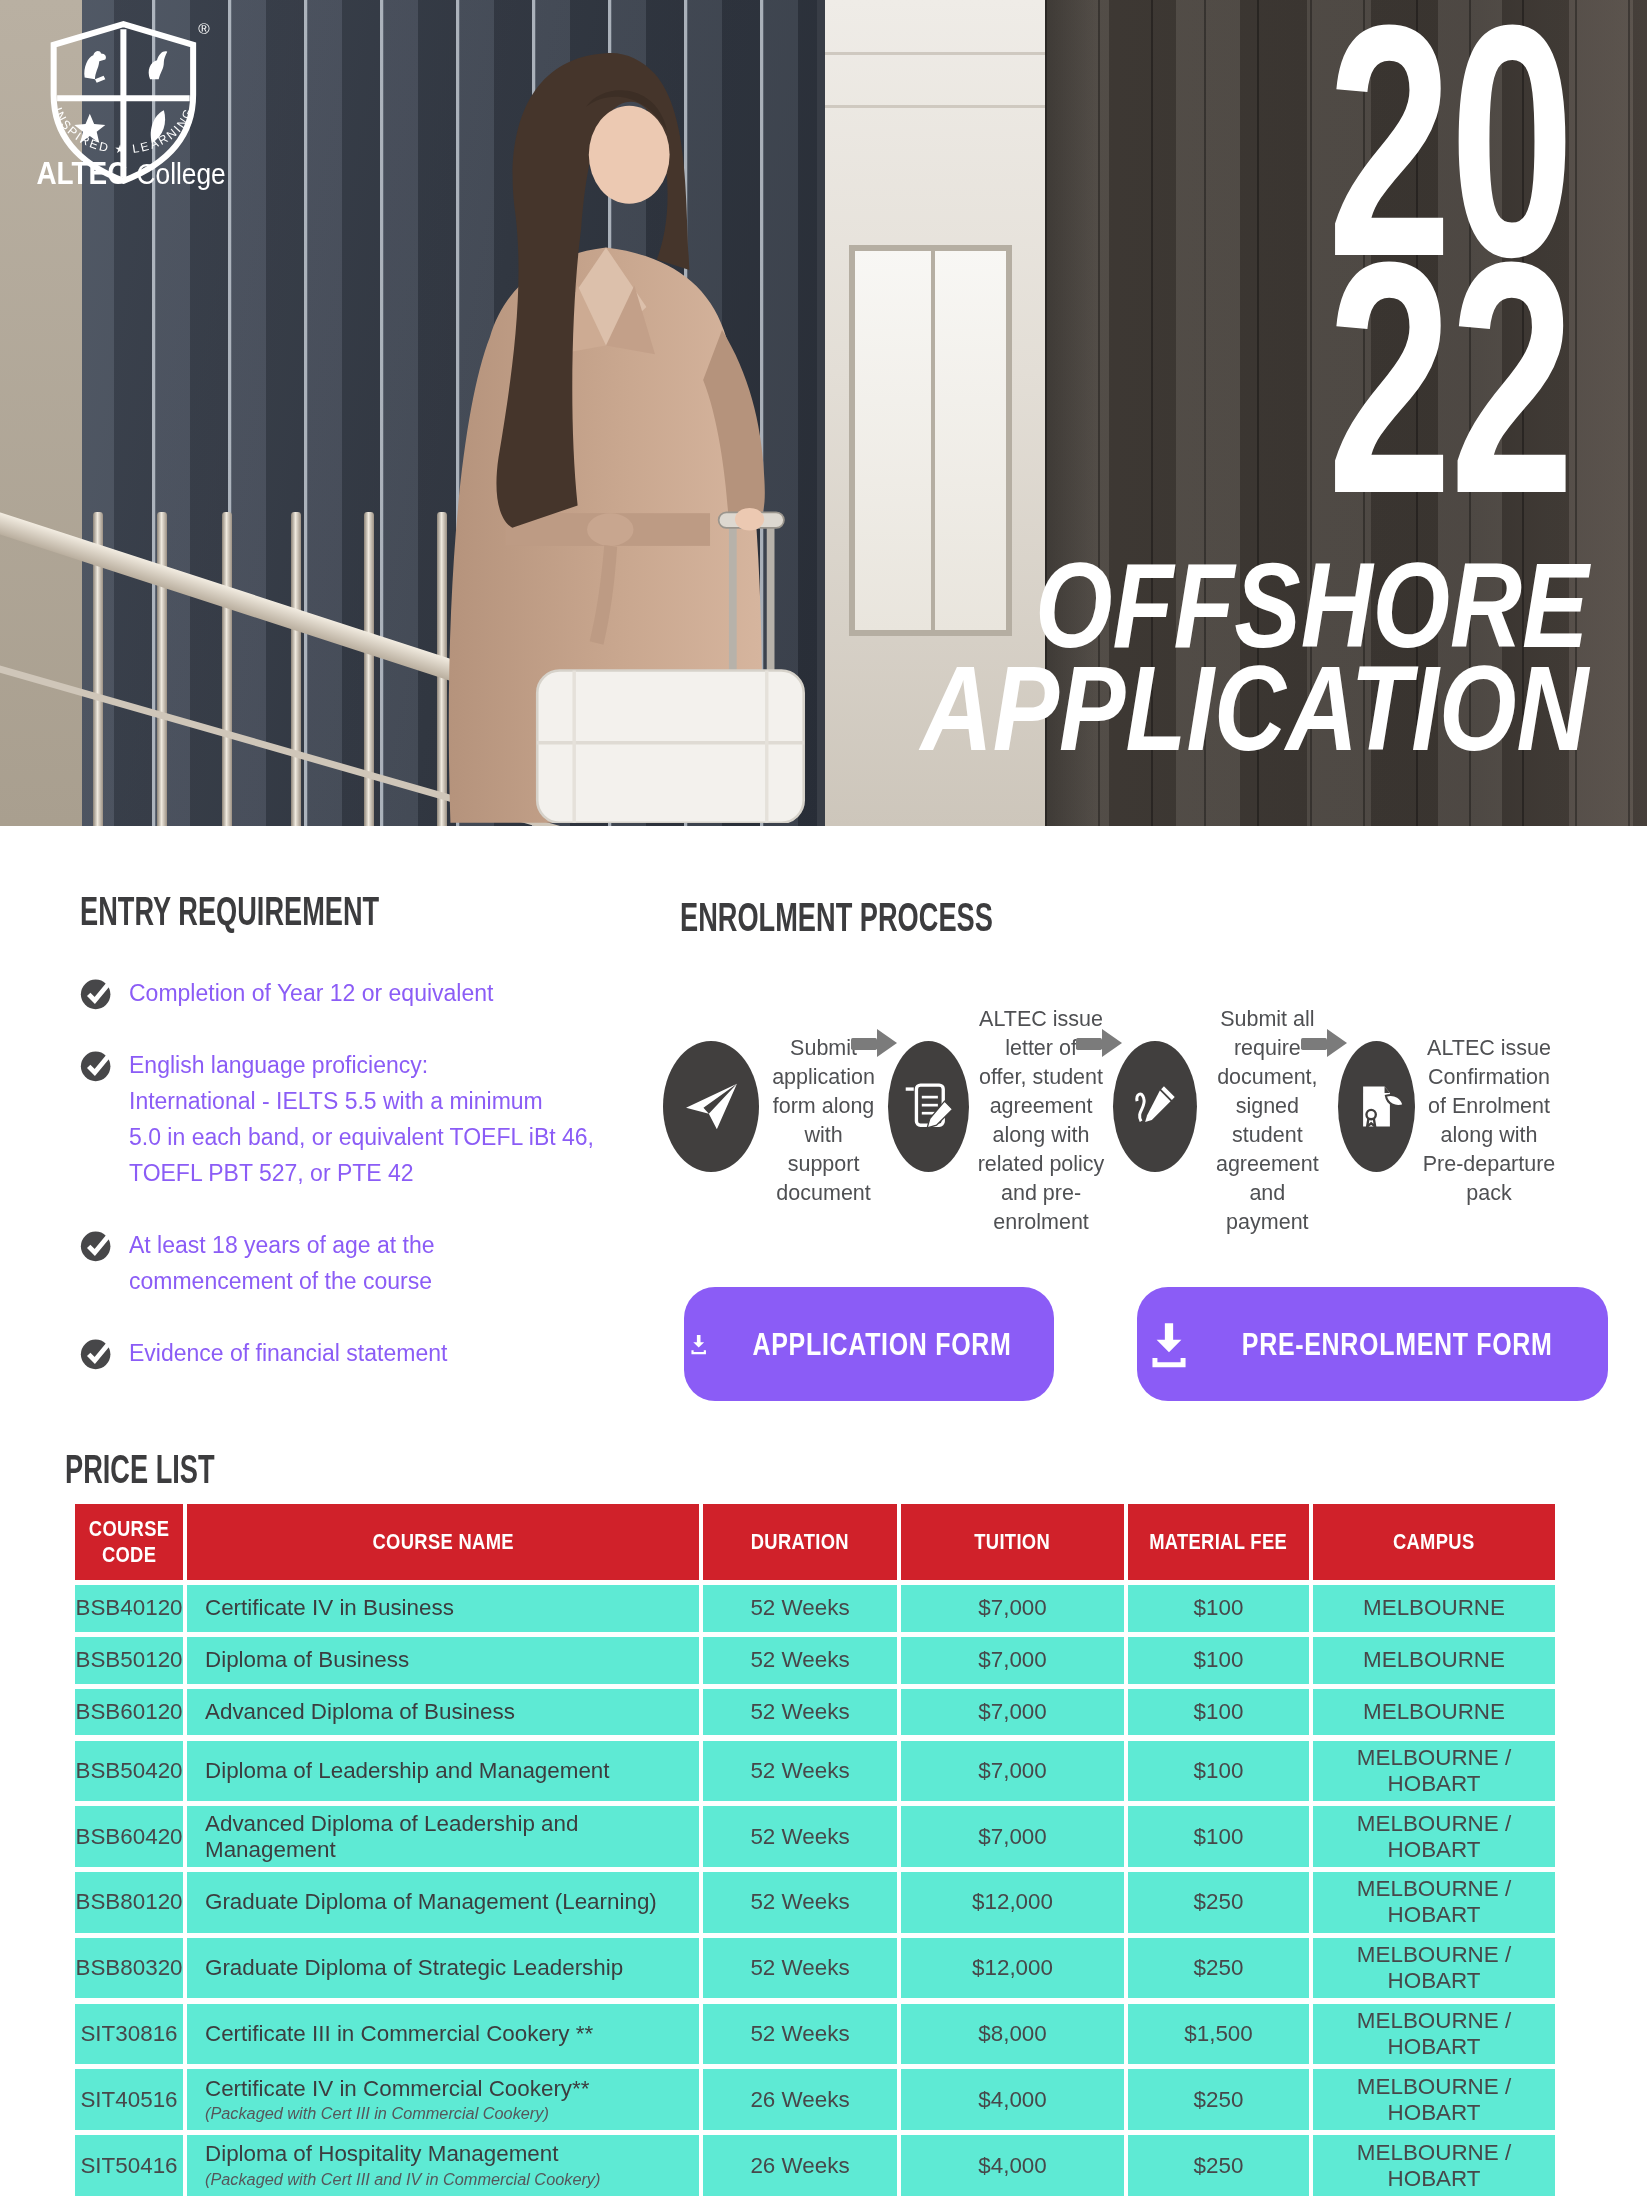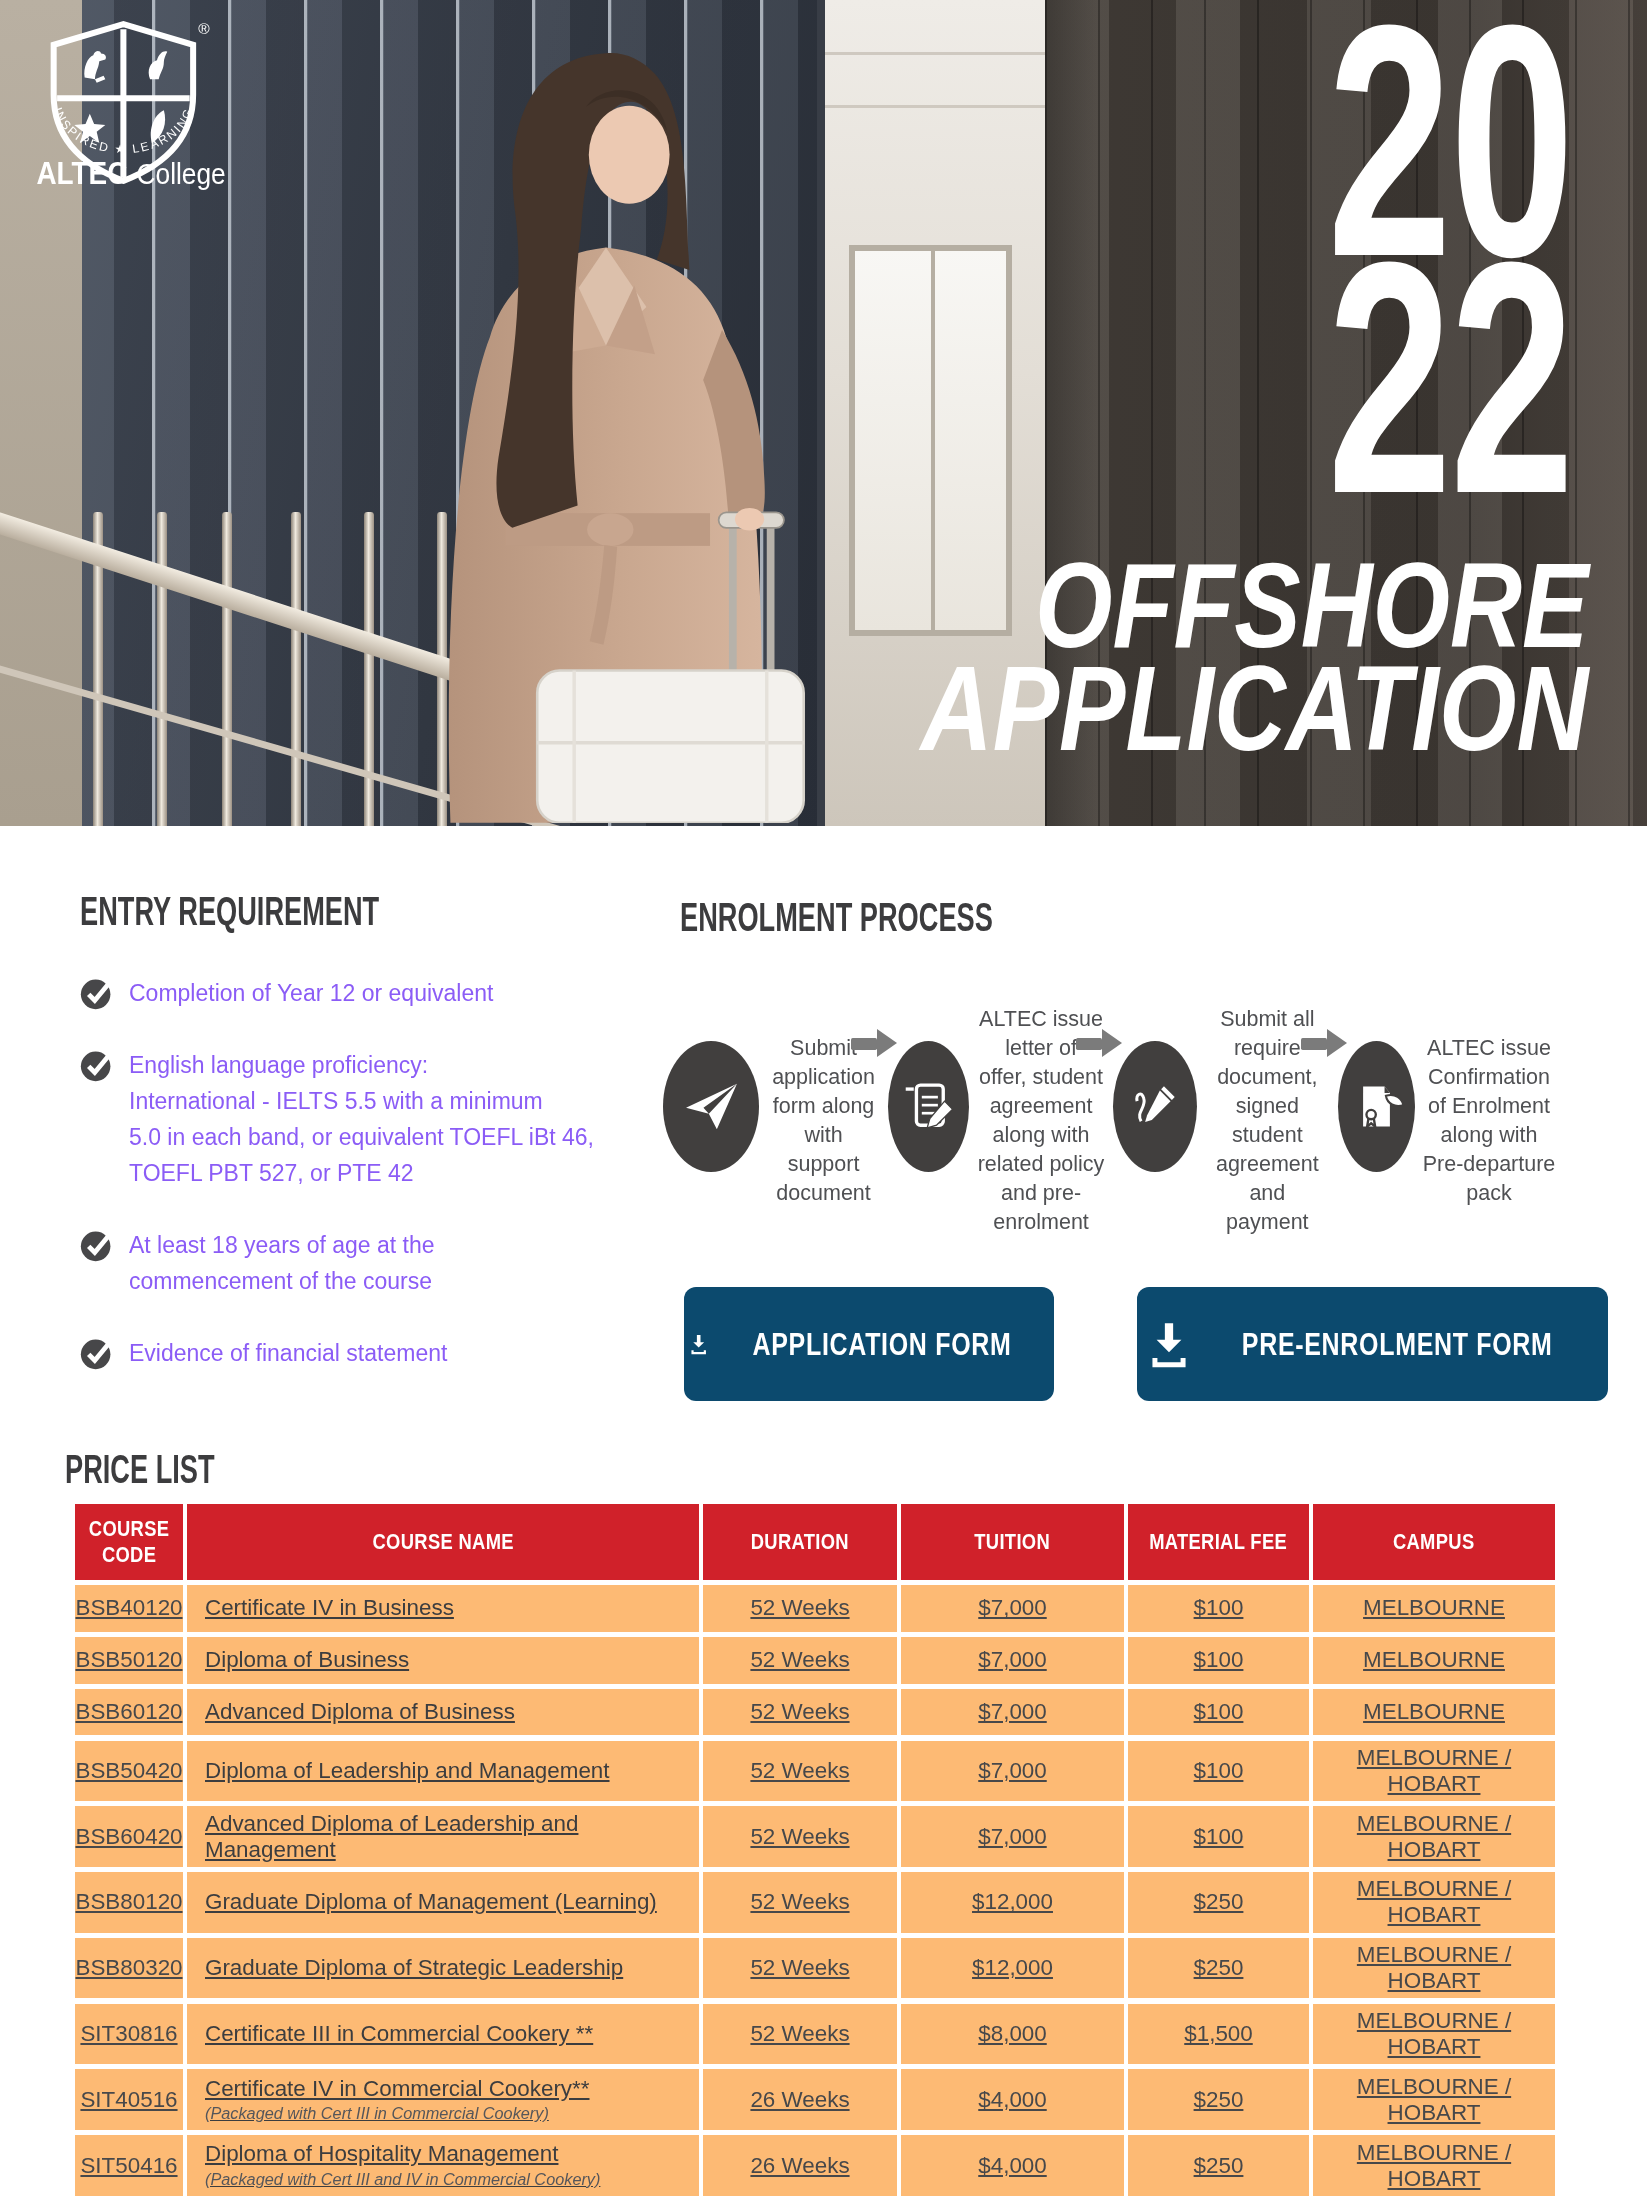--- a/index.html
+++ b/index.html
@@ -63,38 +63,38 @@
   .steps-row{position:relative;left:-17px;top:0;width:903px;display:flex;margin-top:36px;}
   .step{width:225px;display:flex;flex-direction:row;align-items:center;}
   .step-circle{width:131px;height:131px;border-radius:50%;background:#413f3e;
                display:flex;align-items:center;justify-content:center;}
   .step-caption{margin-top:29px;font-size:21.5px;line-height:29px;color:#4f5053;text-align:center;}
   .arrow{position:absolute;top:53px;width:46px;height:29px;}
   .arrow::before{content:"";position:absolute;left:0;top:8.6px;width:26px;height:12px;background:#7b7b7b;border-radius:1.7px;}
   .arrow::after{content:"";position:absolute;left:26px;top:0;width:0;height:0;
                 border-left:20.6px solid #7b7b7b;border-top:14.6px solid transparent;border-bottom:14.6px solid transparent;}
   .btn-row{position:relative;height:114px;margin-top:50px;}
-  .dl-btn{position:absolute;top:0;height:114px;border:none;cursor:pointer;border-radius:12px;
-          background:#0c4a6e;color:#fff;display:flex;align-items:center;justify-content:center;}
+  .dl-btn{position:absolute;top:0;height:114px;border:none;cursor:pointer;border-radius:31px;
+          background:#8b5cf6;color:#fff;display:flex;align-items:center;justify-content:center;}
   .dl-btn .lbl{display:inline-block;transform:scaleX(.78);font-weight:bold;font-size:32px;
                letter-spacing:0.9px;white-space:nowrap;}
   .dl-btn svg{margin-right:8.6px;}
   #btn-application{left:4.3px;width:370px;}
   #btn-preenrolment{left:447px;width:471px;margin-left:10px;}
 
   
   .pricelist-h{position:absolute;left:65px;top:1447px;}
   .table{position:absolute;left:75px;top:1504px;width:1484px;}
   .t-row{display:grid;grid-template-columns:108px 512px 194px 223px 181px 242px;column-gap:4px;margin-bottom:5.2px;}
   .th{background:#d0212a;color:#fff;display:flex;align-items:center;justify-content:center;
       min-height:76px;text-align:center;}
   .th .cond-th{display:inline-block;transform:scaleX(.82);font-weight:bold;font-size:22.4px;
       letter-spacing:0.4px;white-space:pre-line;line-height:26px;}
-  .td{background:#fdba74;display:flex;align-items:center;justify-content:center;
-      min-height:38px;padding:4.3px 5.2px;font-size:22.4px;color:#47484a;text-align:center;text-decoration:underline;}
+  .td{background:#5eead4;display:flex;align-items:center;justify-content:center;
+      min-height:38px;padding:4.3px 5.2px;font-size:22.4px;color:#47484a;text-align:center;}
   .td.name{flex-direction:column;align-items:flex-start;justify-content:center;
       padding-left:18px;text-align:left;color:#3c3d3f;}
   .note{font-size:16.3px;font-style:italic;color:#55565a;line-height:20.6px;margin-top:1.7px;}
 </style>
 </head>
 <body>
 
 <div id="page">
 
   <div class="hero">

